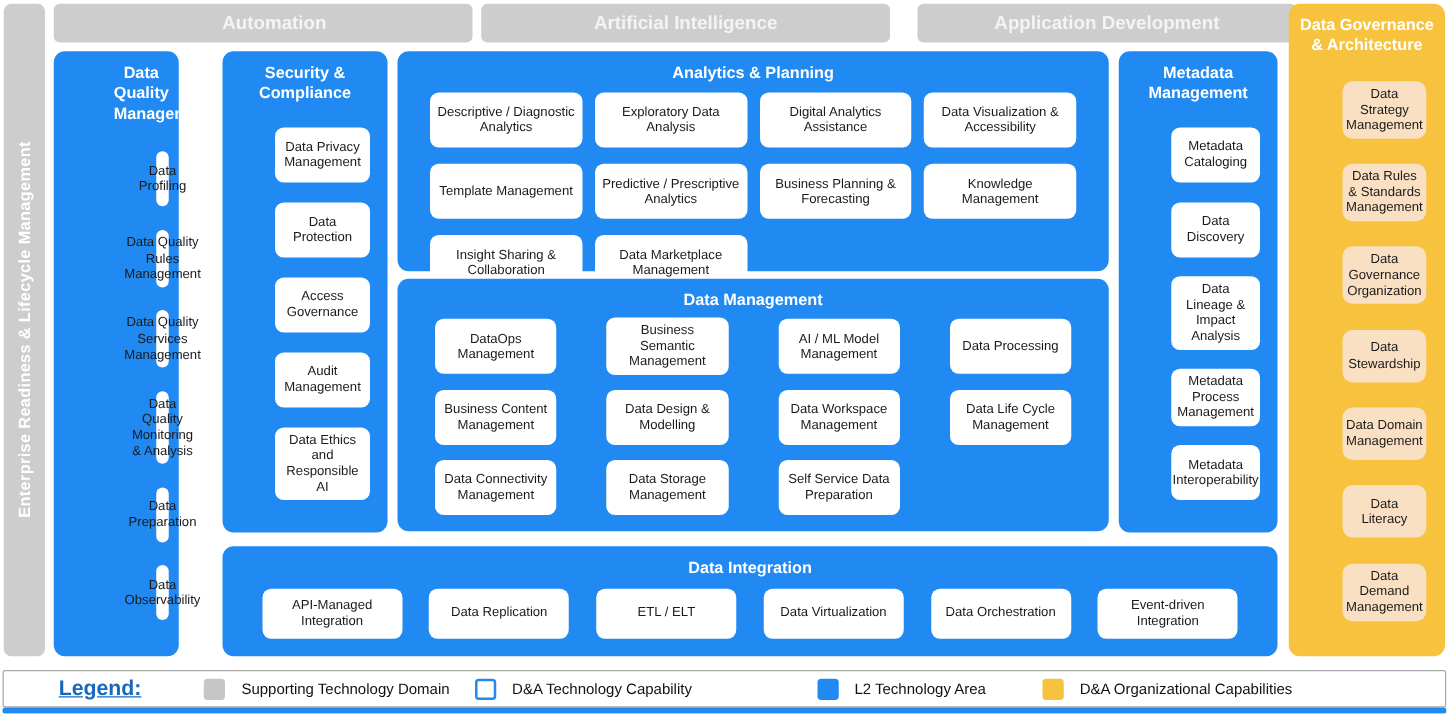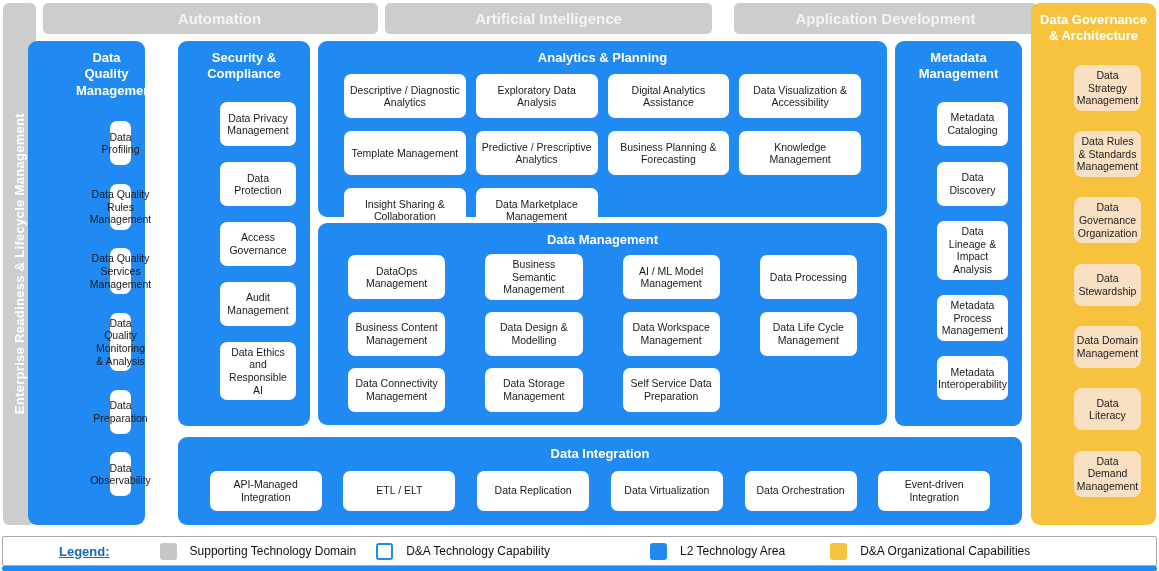--- a/index.html
+++ b/index.html
@@ -57,42 +57,42 @@
   .grid .item { width:100%; }
   .panel.analytics      { left:318px; top:41px;  width:569px; height:176px;align-items:center; }
   .panel.analytics .grid { grid-template-columns:repeat(4,1fr); column-gap:10px; row-gap:13px; padding:6px 26px 14px; }
   .panel.datamgmt       { left:318px; top:223px; width:569px; height:202px; }
   .panel.datamgmt .grid  { grid-template-columns:repeat(4,1fr); column-gap:40px; row-gap:12px; padding:4px 30px 13px; }
   .panel.dataint        { left:178px; top:437px; width:844px; height:88px; }
   .panel.dataint .row {
     flex:1; display:flex; align-items:center; justify-content:space-evenly; padding:2px 10px 10px;
   }
   .panel.dataint .item { width:112px; min-height:40px; }
-  .panel.dqm      { left:28px;  top:41px; width:117px; height:484px;padding-left:40px; }
+  .panel.dqm      { left:43px;  top:41px; width:100px; height:484px;padding-left:40px; }
   .panel.security { left:178px; top:41px; width:132px; height:385px; }
   .panel.metadata { left:895px; top:41px; width:127px; height:385px; }
   
   .gov {
     position:absolute; left:1031px; top:3px; width:125px; height:522px;
     background:#f7c23e; border-radius:9px; display:flex; flex-direction:column;
   }
   .gov .title {
     color:#ffffff; font-weight:bold; font-size:13px; text-align:center;
     padding:9px 6px 0; line-height:1.25;
   }
   .gov .col-items { padding:0 15px 8px; }
   .gov .item { background:#fae0c2; border-radius:8px; min-height:42px; }
   
   .legend {
     position:absolute; left:2px; top:536px; width:1155px; height:30px;
     background:#ffffff; border:1px solid #a9a9a9; border-radius:2px;
     display:flex; align-items:center; font-size:12px; color:#111;
   }
   .legend .legend-title {
-    margin-left:56px; color:#1769bd; font-weight:bold; font-size:13px;
+    margin-left:44px; color:#1769bd; font-weight:bold; font-size:17px;
     text-decoration:underline; cursor:pointer;
   }
   .legend .entry { display:flex; align-items:center; gap:13px; }
   .legend .entry.e1 { margin-left:38px;padding-left:12px; }
   .legend .entry.e2 { margin-left:20px; }
   .legend .entry.e3 { margin-left:100px; }
   .legend .entry.e4 { margin-left:45px; }
   .swatch { width:17px; height:17px; border-radius:3px; flex:0 0 auto; }
   .swatch.gray   { background:#c6c6c6; }
   .swatch.white  { background:#ffffff; border:2px solid #2089f2; }
@@ -186,22 +186,22 @@
       <div class="item">Data Lineage &amp; Impact Analysis</div>
       <div class="item">Metadata Process Management</div>
       <div class="item">Metadata Interoperability</div>
     </div>
   </div>
 
   <div class="panel dataint">
     <div class="title">Data Integration</div>
     <div class="row">
       <div class="item">API-Managed Integration</div>
+      <div class="item">Data Replication</div>
       <div class="item">ETL / ELT</div>
-      <div class="item">Data Replication</div>
       <div class="item">Data Virtualization</div>
       <div class="item">Data Orchestration</div>
       <div class="item">Event-driven Integration</div>
     </div>
   </div>
 
   <div class="gov">
     <div class="title">Data Governance &amp; Architecture</div>
     <div class="col-items">
       <div class="item">Data Strategy Management</div>

